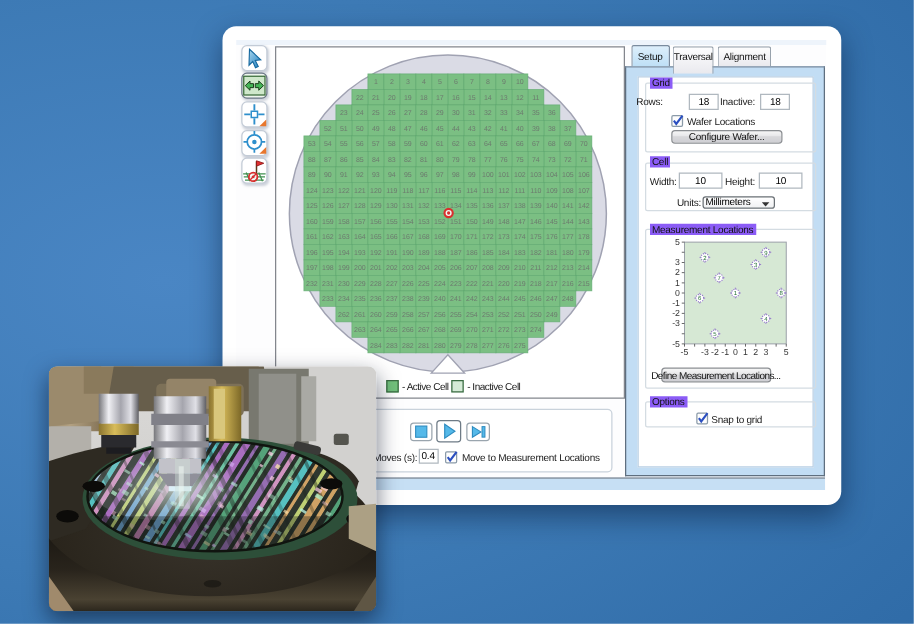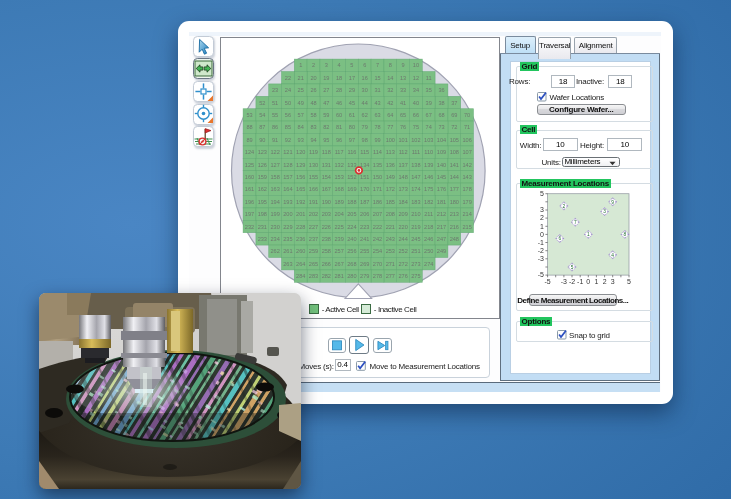--- a/index.html
+++ b/index.html
@@ -20,24 +20,24 @@
 .tbtn-sel { border-color:#6b7685; background:#eef6ee; }
 #ctrlbox { position:absolute; left:246px; top:327.3px; width:243.5px; height:50.5px; border:1.2px solid #c9d2db; border-radius:4px; background:#fff; }
 .pbtn { position:absolute; background:#fff; border:1.4px solid #9aa5ae; border-radius:3px; display:flex; align-items:center; justify-content:center; }
 #tabbody { position:absolute; left:500.3px; top:53.2px; width:159.5px; height:328.3px; background:#c2ddf4; border:1.2px solid #5f6f7f; border-top:none; }
 #tabline { position:absolute; left:500.3px; top:52.6px; width:159.5px; height:1px; background:#7a8b9e; }
 .tab { position:absolute; font-size:8px; letter-spacing:-0.2px; color:#111; text-align:center; border:1px solid #98a2ac; border-bottom:none;
   border-radius:2px 2px 0 0; background:linear-gradient(#fdfdfe,#e9e9ee); white-space:nowrap; }
 .tab.active { background:linear-gradient(#ddeffb,#bedff6); border-color:#7a8b9e;text-align:center; }
 #panel { position:absolute; left:509.8px; top:60.5px; width:141px; height:313px; background:#fff; border:1px solid #b9cfe4; }
 .grp { position:absolute; left:516.2px; width:136.6px; border:1px solid #d4dce2; border-radius:2px; }
-.grplabel { position:absolute; font-size:8px; font-weight:bold; color:#111; background:#22c55e; padding:0 2px; letter-spacing:-0.2px; white-space:nowrap; }
+.grplabel { position:absolute; font-size:8px; font-weight:normal; color:#111; background:#8b5cf6; padding:0 2px; letter-spacing:-0.2px; white-space:nowrap; }
 .input { position:absolute; border:1px solid #b0b8bf; background:#fff; font-size:8px; letter-spacing:-0.2px; display:flex; align-items:center; justify-content:center; }
 .btn { position:absolute; background:linear-gradient(#f6f6f6 0%,#e7e7e9 45%,#d9d9dc 46%,#cfcfd4 100%); border:1px solid #8b8e92; border-radius:3px;
-  font-size:8px; color:#111; display:flex; align-items:center; justify-content:center; letter-spacing:-0.2px; white-space:nowrap;font-weight:bold; }
+  font-size:8px; color:#111; display:flex; align-items:center; justify-content:center; letter-spacing:-0.2px; white-space:nowrap; }
 #photo { position:absolute; left:39.3px; top:292.7px; width:262px; height:196px; border-radius:7px; overflow:hidden;
   box-shadow: 0 7px 18px rgba(5,15,35,0.55); }
 #photo svg { display:block; }
 .sw { position:absolute; width:10.2px; height:9.9px; border:1px solid #3a6b42; }
 </style></head>
 <body>
 <div id="win"></div>
 <div id="inner"></div>
 <div id="inner-top"></div>
 <div id="botline"></div>

